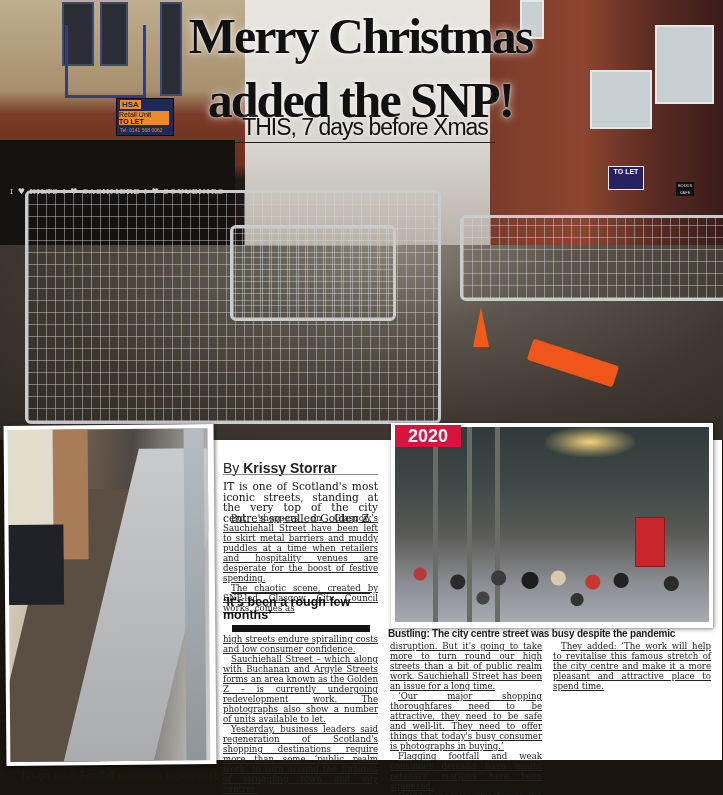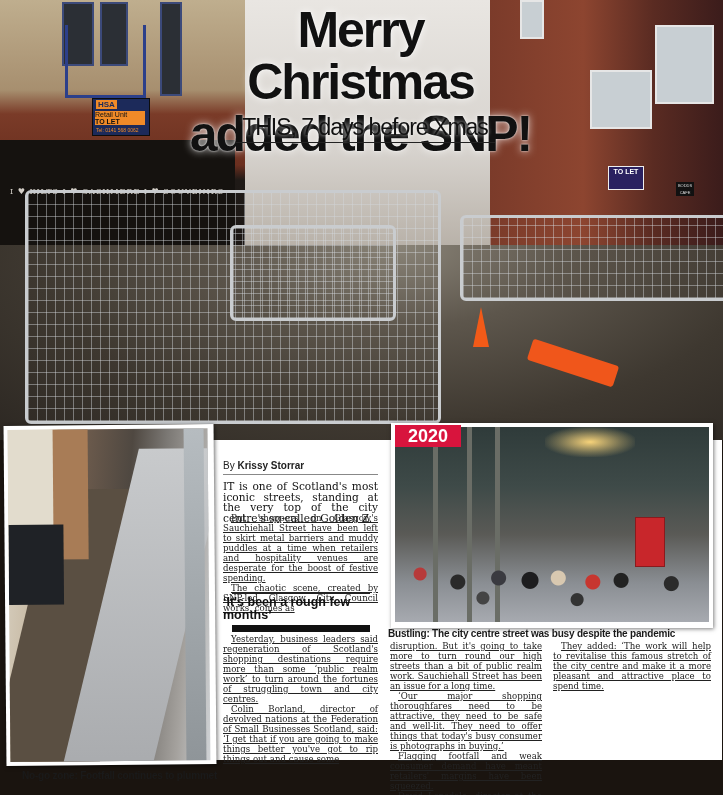--- a/index.html
+++ b/index.html
@@ -10,37 +10,37 @@
     background: linear-gradient(180deg,#c9c1b1 0%, #a89a88 25%, #6a5a4c 50%, #4a3f36 65%, #3a332d 100%); }
   .hero .sky { position:absolute; left:240px; top:0; width:260px; height:250px;
     background: linear-gradient(180deg,#e9e6e2 0%, #d7d3ce 60%, #b7b0a7 100%); }
   .hero .bldg-left { position:absolute; left:0; top:0; width:245px; height:300px;
     background: linear-gradient(180deg,#bfae8e 0%, #a78f6f 30%, #7a3b28 38%, #6b2f1f 55%, #1f1a17 60%, #1b1714 100%); }
   .hero .bldg-left .win { position:absolute; background:#2b2f35; border:2px solid #3c4a7a; }
   .hero .balcony { position:absolute; left:65px; top:25px; width:75px; height:70px; border:3px solid #2c3f8a; border-top:none; }
   .hero .shopfront { position:absolute; left:0; top:140px; width:235px; height:160px; background:#15120f; }
   .hero .glasgow { position:absolute; left:32px; top:157px; color:#e6e2dc; font-family:"DejaVu Serif", serif; font-size:19px; letter-spacing:2px; }
   .hero .glasgow-sub { position:absolute; left:10px; top:187px; color:#d4cfc8; font-size:8px; letter-spacing:1px; white-space:nowrap; }
-  .hero .sign-hsa { position:absolute; left:92px; top:98px; width:56px; height:36px; background:#1c2a5a; border:1px solid #0d0d0d; }
+  .hero .sign-hsa { position:absolute; left:116px; top:98px; width:56px; height:36px; background:#1c2a5a; border:1px solid #0d0d0d; }
   .hero .sign-hsa .brand { position:absolute; left:3px; top:1px; background:#f08a28; color:#1c2a5a; font-family:"Liberation Sans", sans-serif; font-weight:bold; font-size:8px; padding:0 2px; }
   .hero .sign-hsa .tolet { position:absolute; left:2px; top:12px; width:50px; height:14px; background:#f08a28; color:#111; font-family:"Liberation Sans", sans-serif; font-size:7px; line-height:7px; }
   .hero .sign-hsa .tel { position:absolute; left:3px; top:28px; color:#f08a28; font-family:"Liberation Sans", sans-serif; font-size:5px; }
   .hero .bldg-right { position:absolute; left:490px; top:0; width:233px; height:300px;
     background: linear-gradient(90deg,#7b3b2a 0%, #8d4530 40%, #5a2b22 70%, #3b1c1b 100%); }
   .hero .bldg-right .bay { position:absolute; background:#c8cfd3; border:2px solid #e6e6e6; }
   .hero .sign-tolet2 { position:absolute; left:608px; top:166px; width:34px; height:22px; background:#2a2160; border:1px solid #eee; color:#fff; font-family:"Liberation Sans", sans-serif; font-size:7px; font-weight:bold; text-align:center; line-height:10px; }
   .hero .sign-cafe { position:absolute; left:676px; top:182px; width:18px; height:14px; background:#111; color:#ddd; font-family:"Liberation Sans", sans-serif; font-size:4px; text-align:center; line-height:7px; }
   .hero .street { position:absolute; left:0; top:245px; width:723px; height:195px;
     background: radial-gradient(ellipse at 55% 0%, #8a8478 0%, #5d564c 30%, #3e3830 65%, #2c2722 100%); }
   .hero .fence { position:absolute; border:3px solid #c9cccf; border-radius:6px;
     background-image: repeating-linear-gradient(90deg, rgba(210,214,218,.45) 0 1px, transparent 1px 9px), repeating-linear-gradient(0deg, rgba(210,214,218,.45) 0 1px, transparent 1px 12px); }
   .hero .cone { position:absolute; width:0; height:0; border-left:8px solid transparent; border-right:8px solid transparent; border-bottom:40px solid #f25a18; }
   .hero .cone-fallen { position:absolute; width:90px; height:22px; background:#f0561b; transform:rotate(18deg); border-radius:3px; }
 
-  .headline { position:absolute; left:188px; top:4px; width:345px; text-align:center; color:#111; font-family:Liberation Sans, sans-serif; font-weight:bold; font-size:50px; line-height:52px; letter-spacing:-2px; text-shadow:0 0 8px rgba(255,255,255,.8), 0 0 2px #fff; }
+  .headline { position:absolute; left:188px; top:4px; width:345px; text-align:center; color:#111; font-family:Liberation Serif, serif; font-weight:bold; font-size:50px; line-height:64px; letter-spacing:-2px; text-shadow:0 0 8px rgba(255,255,255,.8), 0 0 2px #fff; }
   .subhead { position:absolute; left:235px; top:113px; width:260px; text-align:center; color:#111; font-family:"Liberation Sans", sans-serif; font-size:23px; line-height:28px; letter-spacing:-1px; text-shadow:0 0 4px rgba(255,255,255,.9); }
   .subhead .line { display:block; border-bottom:1.5px solid #222; padding-bottom:1px; margin-bottom:3px; }
 
   
   .photo-left { position:absolute; left:5px; top:425px; width:210px; height:340px; background:#fff; transform:rotate(-0.5deg); box-shadow:1px 1px 4px rgba(0,0,0,.6); }
   .photo-left .img { position:absolute; left:4px; top:4px; width:200px; height:332px; overflow:hidden;
     background: linear-gradient(95deg,#d9d2c3 0%, #c7b9a3 18%, #8d6a48 22%, #6b5a4c 35%, #4f4841 55%, #7b7874 70%, #a5a29e 85%, #d0d3d6 100%); }
   .photo-left .pavement { position:absolute; left:90px; top:20px; width:90px; height:330px; background: linear-gradient(180deg,#c8cacc 0%, #a8aaad 100%); transform:skewX(-14deg); }
   .photo-left .mud { position:absolute; left:10px; top:60px; width:110px; height:300px; background:#5a4f42; transform:skewX(-14deg); }
   .photo-left .facade { position:absolute; left:0; top:0; width:50px; height:150px; background:#e2dccd; }
@@ -48,21 +48,21 @@
   .photo-left .dark { position:absolute; left:0; top:95px; width:55px; height:80px; background:#1f2226; }
   .photo-left .canopy { position:absolute; right:4px; top:0; width:20px; height:332px; background:linear-gradient(180deg,#b6bcc0,#8f9599); }
   .caption { position:absolute; font-family:"Liberation Sans", sans-serif; font-weight:bold; color:#1a1a1a; font-size:10px; letter-spacing:-0.2px; white-space:nowrap; }
   .cap-left { left:22px; top:770px; }
 
   
   .article { position:absolute; left:212px; top:440px; width:510px; height:320px; background:#fff; }
   .col { position:absolute; font-family:"DejaVu Serif", serif; color:#222; font-size:8.6px; line-height:10px; text-align:justify; }
   .col p { margin:0; text-indent:8px;text-decoration:underline; }
   .col p.noindent { text-indent:0; }
-  .byline { position:absolute; left:223px; top:460px; font-family:"Liberation Sans", sans-serif; font-size:10px; color:#222; }
+  .byline { position:absolute; left:223px; top:460px; font-family:"Liberation Sans", sans-serif; font-size:14px; color:#222; }
   .byline b { font-weight:bold; }
   .byline-rule { position:absolute; left:223px; top:474px; width:155px; border-top:1px solid #888; }
   .lede { position:absolute; left:223px; top:481px; width:155px; font-family:"DejaVu Serif", serif; font-size:10.6px; line-height:10.5px; color:#111; text-align:justify; }
   .col1a { left:223px; top:513px; width:155px; }
   .pullquote-rule { position:absolute; left:232px; width:138px; border-top:1.5px solid #222; }
   .pullquote { position:absolute; left:223px; top:596px; width:155px; font-family:Liberation Sans, sans-serif; font-weight:bold; font-size:12.5px; line-height:13px; color:#111; }
   .pq-bar { position:absolute; left:232px; top:625px; width:138px; height:7px; background:#111; }
   .col1b { left:223px; top:634px; width:155px; }
   .col2 { left:390px; top:641px; width:152px; }
   .col3 { left:553px; top:641px; width:158px; }
@@ -132,20 +132,22 @@
 <div class="col col1a">
   <p>But shoppers on Glasgow's Sauchiehall Street have been left to skirt metal barriers and muddy puddles at a time when retailers and hospitality venues are desperate for the boost of festive spending.</p>
   <p>The chaotic scene, created by SNP-led Glasgow City Council works, comes as</p>
 </div>
 
 <div class="pullquote-rule" style="top:593px;"></div>
 <div class="pullquote">‘It's been a rough few months’</div>
 <div class="pq-bar"></div>
 
 <div class="col col1b">
+  <p class="noindent">high streets endure spiralling costs and low consumer confidence.</p>
+  <p>Sauchiehall Street – which along with Buchanan and Argyle Streets forms an area known as the Golden Z – is currently undergoing redevelopment work. The photographs also show a number of units available to let.</p>
   <p>Yesterday, business leaders said regeneration of Scotland's shopping destinations require more than some ‘public realm work’ to turn around the fortunes of struggling town and city centres.</p>
   <p>Colin Borland, director of devolved nations at the Federation of Small Businesses Scotland, said: ‘I get that if you are going to make things better you've got to rip things out and cause some</p>
 </div>
 
 <div class="col col2">
   <p class="noindent">disruption. But it's going to take more to turn round our high streets than a bit of public realm work. Sauchiehall Street has been an issue for a long time.</p>
   <p>‘Our major shopping thoroughfares need to be attractive, they need to be safe and well-lit. They need to offer things that today's busy consumer is photographs in buying.’</p>
   <p>Flagging footfall and weak consumer demand have meant retailers' margins have been squeezed.</p>
   <p>David Lonsdale, director at the Scottish Retail Consortium (SRC), said: ‘It's been a rough few months. Shopper footfall and retail sales have been becalmed as the elevated cost of living, higher</p>
 </div>

